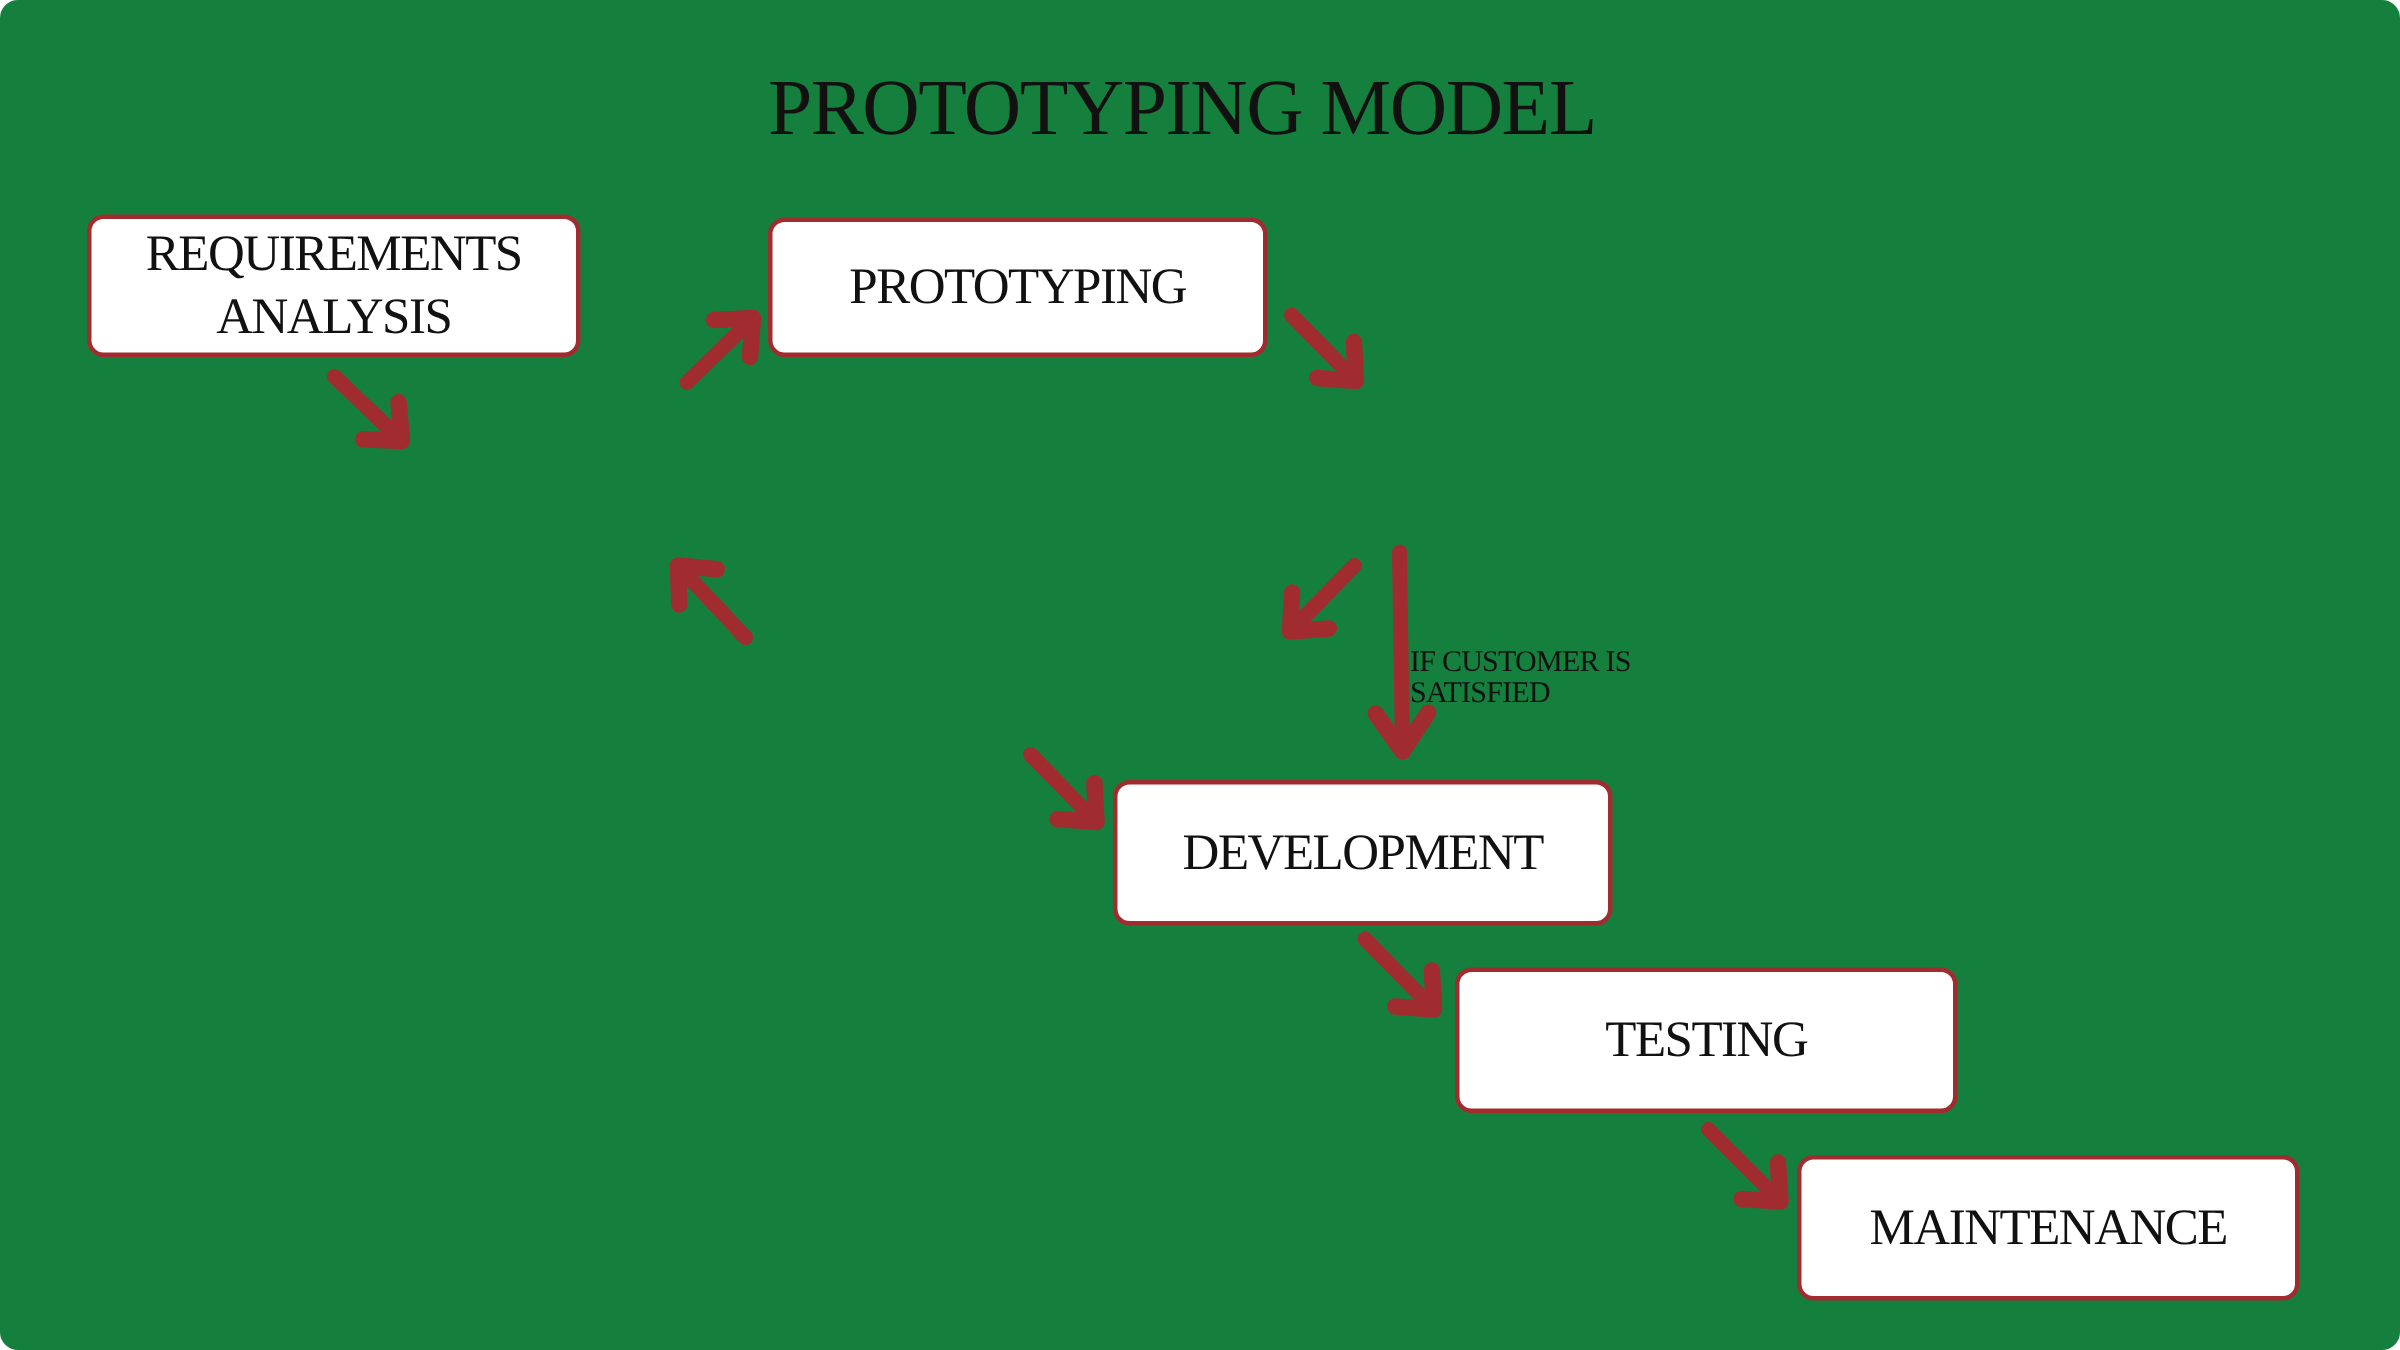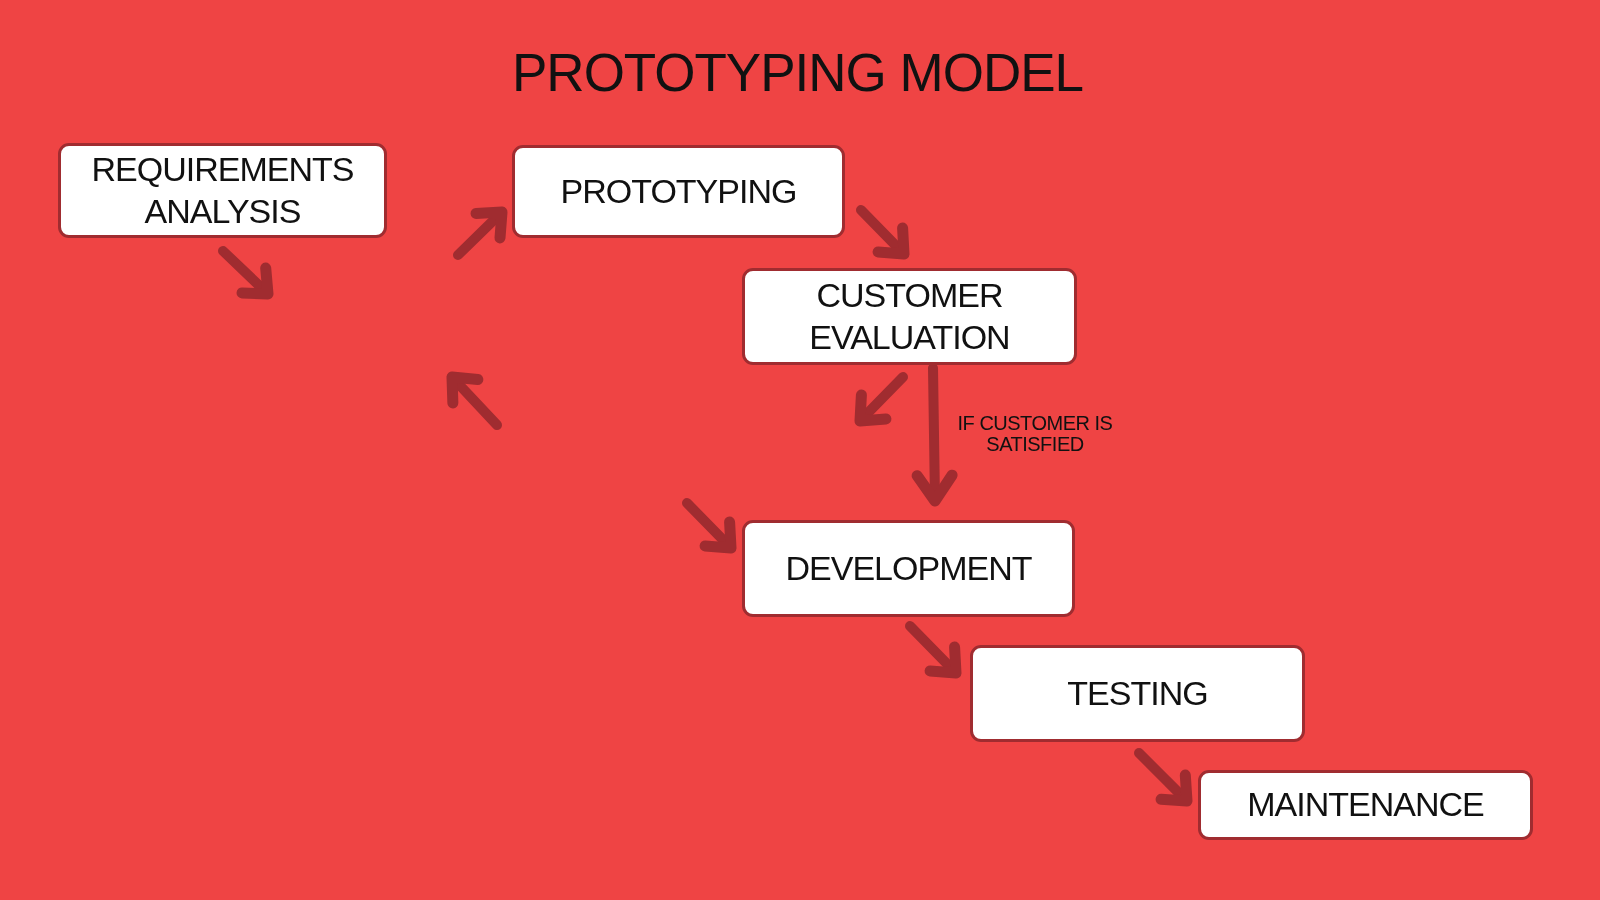--- a/index.html
+++ b/index.html
@@ -7,22 +7,23 @@
     padding: 0;
     width: 1600px;
     height: 900px;
     background: #ffffff;
     overflow: hidden;
   }
   #stage {
     position: relative;
     width: 1600px;
     height: 900px;
-    background: #ef4444;
-    font-family: Liberation Sans, sans-serif;
+    background: #15803d;
+    font-family: Liberation Serif, serif;
+    border-radius: 12px;
   }
   #arrow-layer {
     position: absolute;
     left: 0; top: 0;
     width: 1600px; height: 900px;
     pointer-events: none;
   }
   .title {
     position: absolute;
     left: 512px;
@@ -45,23 +46,22 @@
     text-align: center;
     font-size: 34px;
     line-height: 1.22;
     color: #111111;
     white-space: pre-line;
     letter-spacing: -1px;
   }
   .edge-label {
     position: absolute;
     left: 940px;
-    top: 413px;
+    top: 431px;
     width: 190px;
-    text-align: center;
     font-size: 20px;
     line-height: 1.06;
     color: #111111;
     white-space: pre-line;
     letter-spacing: -0.5px;
   }
 </style>
 </head>
 <body>
 
@@ -107,26 +107,24 @@
         <polyline points="1161.05558014353,799.3008595375279 1187,801 1185.300859537528,775.05558014353" fill="none" stroke="#A02C30" stroke-width="11" stroke-linecap="round" stroke-linejoin="round"></polyline>
       </g>
     </svg>
 
   <div class="node" style="left:512px; top:145px; width:333px; height:93px;">PROTOTYPING</div>
 
   <div class="node" style="left:58px;  top:143px; width:329px; height:95px;">REQUIREMENTS
 ANALYSIS</div>
 
 
-  <div class="node" style="left:742px; top:268px; width:335px; height:97px;">CUSTOMER
-EVALUATION</div>
 
 
   <div class="node" style="left:970px; top:645px; width:335px; height:97px;">TESTING</div>
 
   <div class="node" style="left:742px; top:520px; width:333px; height:97px;">DEVELOPMENT</div>
 
-  <div class="node" style="left:1198px; top:770px; width:335px; height:70px;">MAINTENANCE</div>
+  <div class="node" style="left:1198px; top:770px; width:335px; height:97px;">MAINTENANCE</div>
 
   <div class="edge-label">IF CUSTOMER IS
 SATISFIED</div>
 
 </div>
 
 </body></html>

